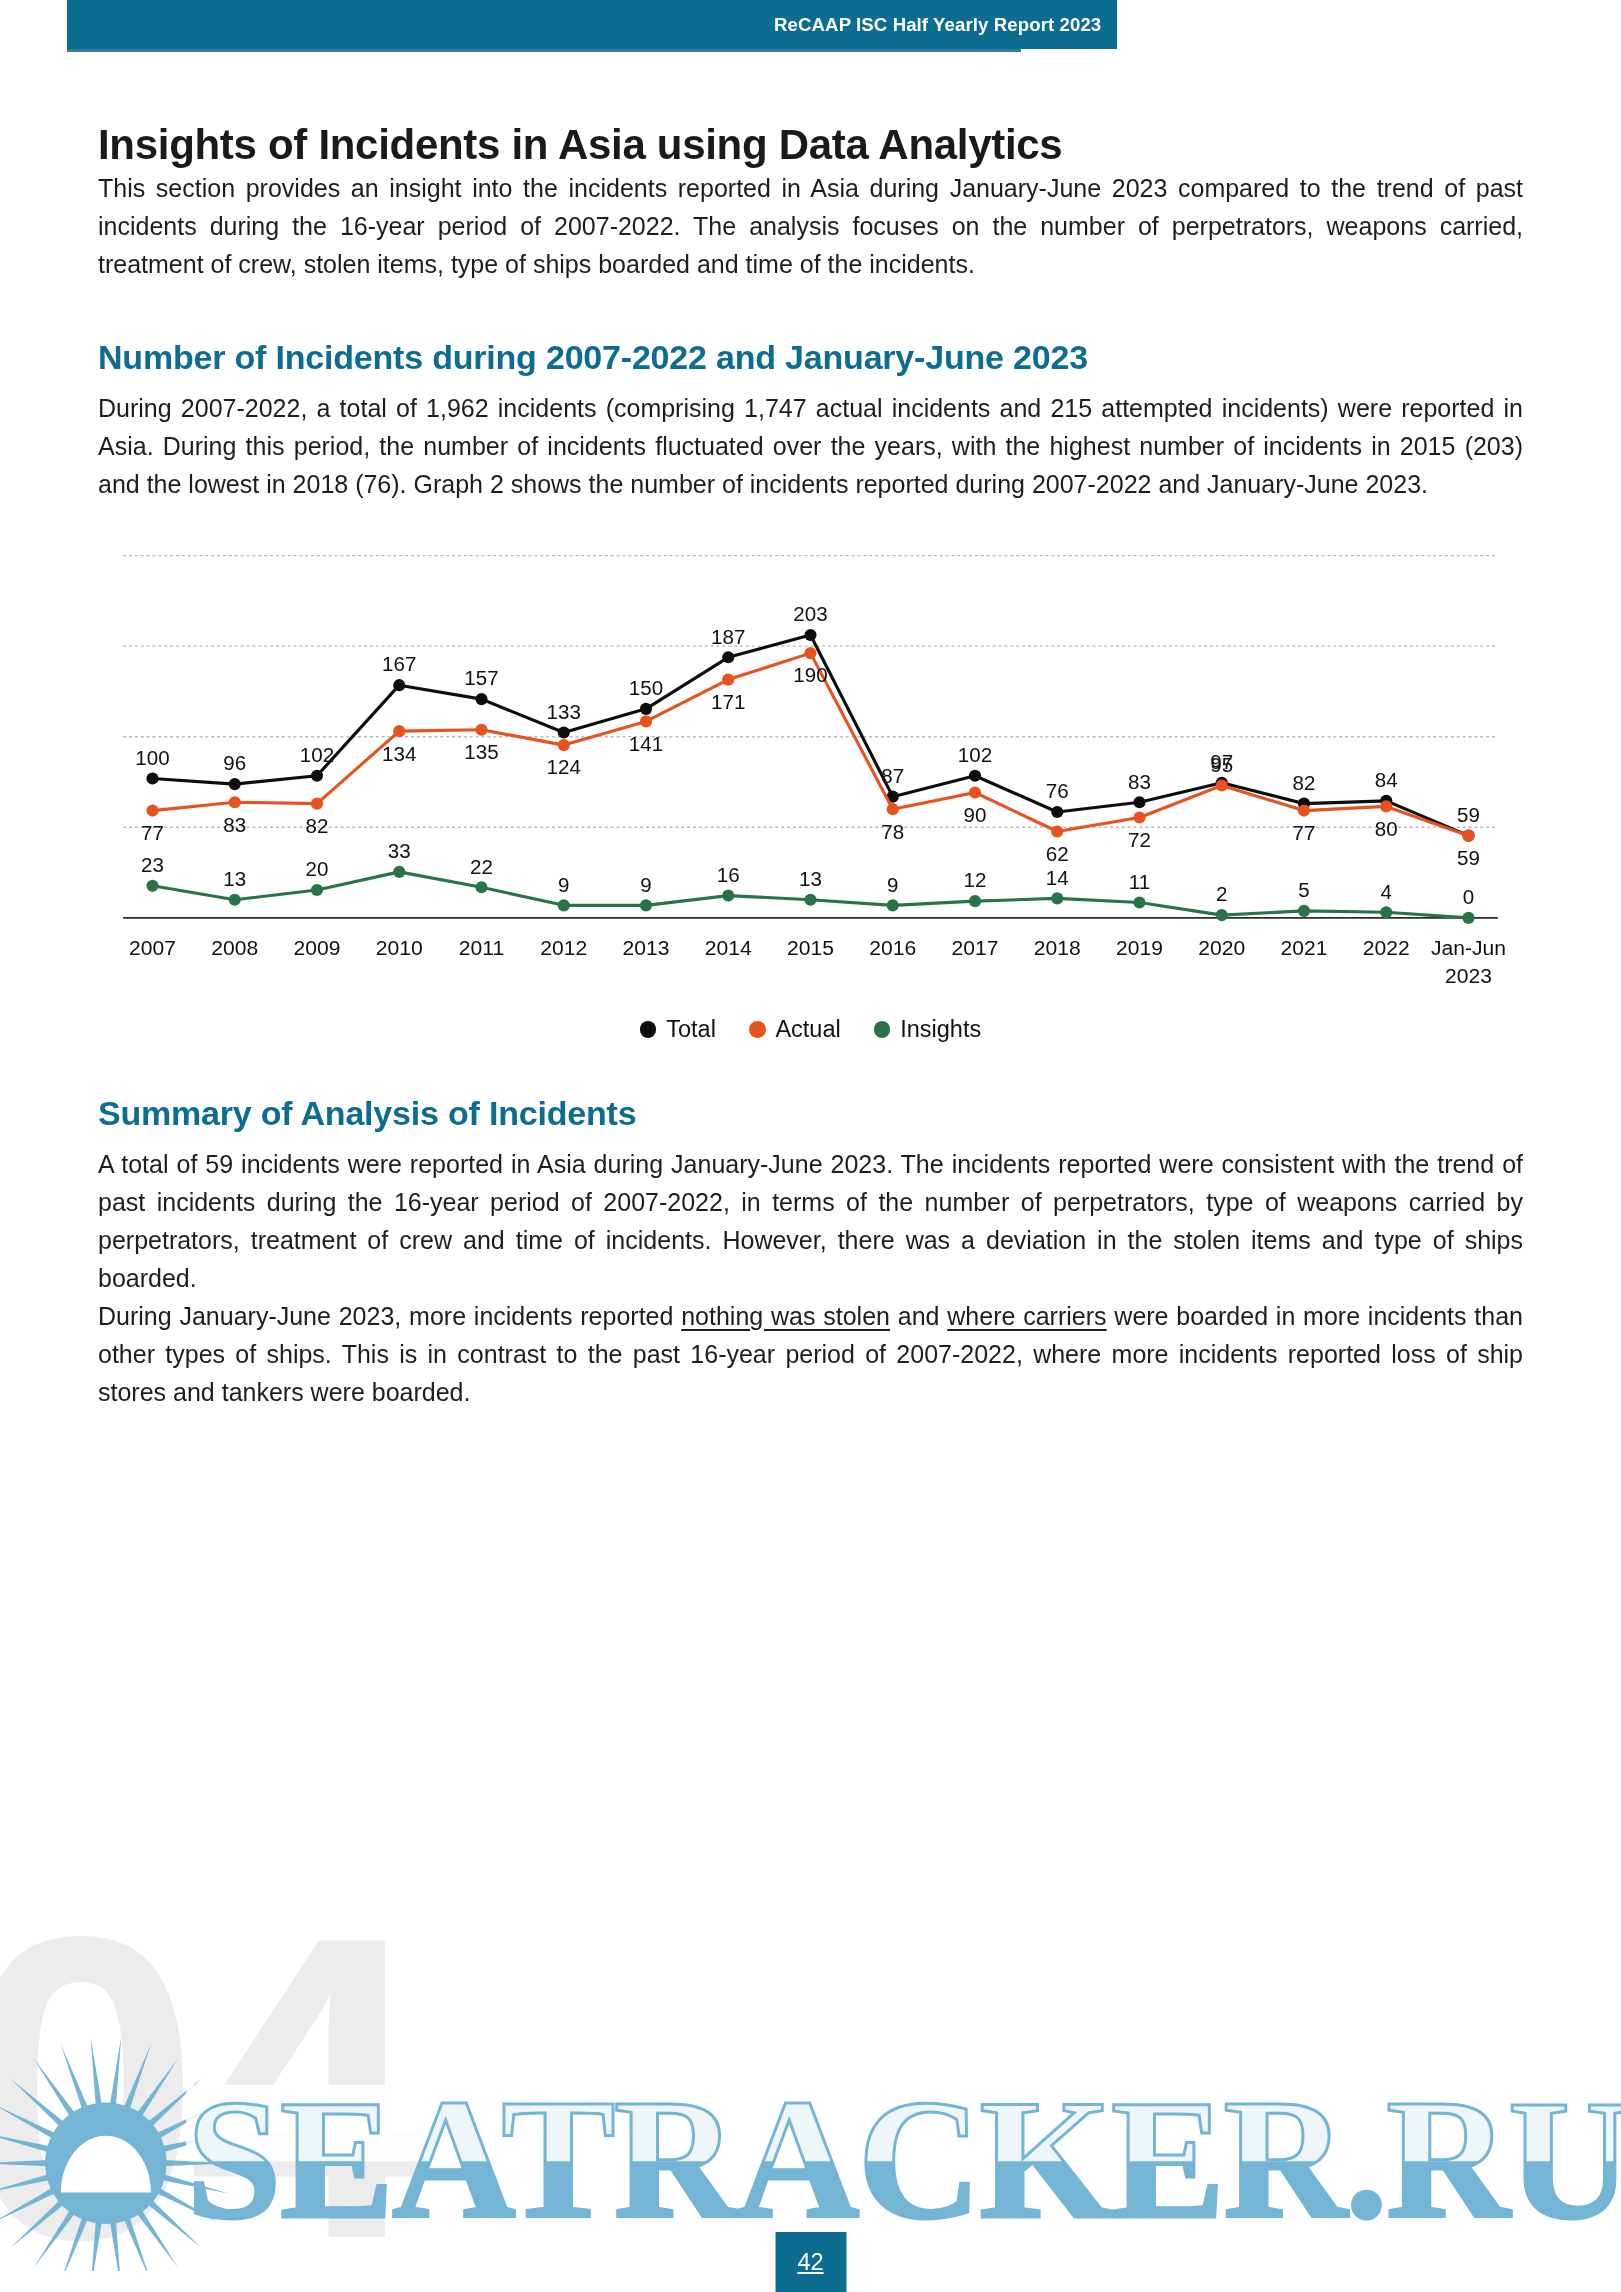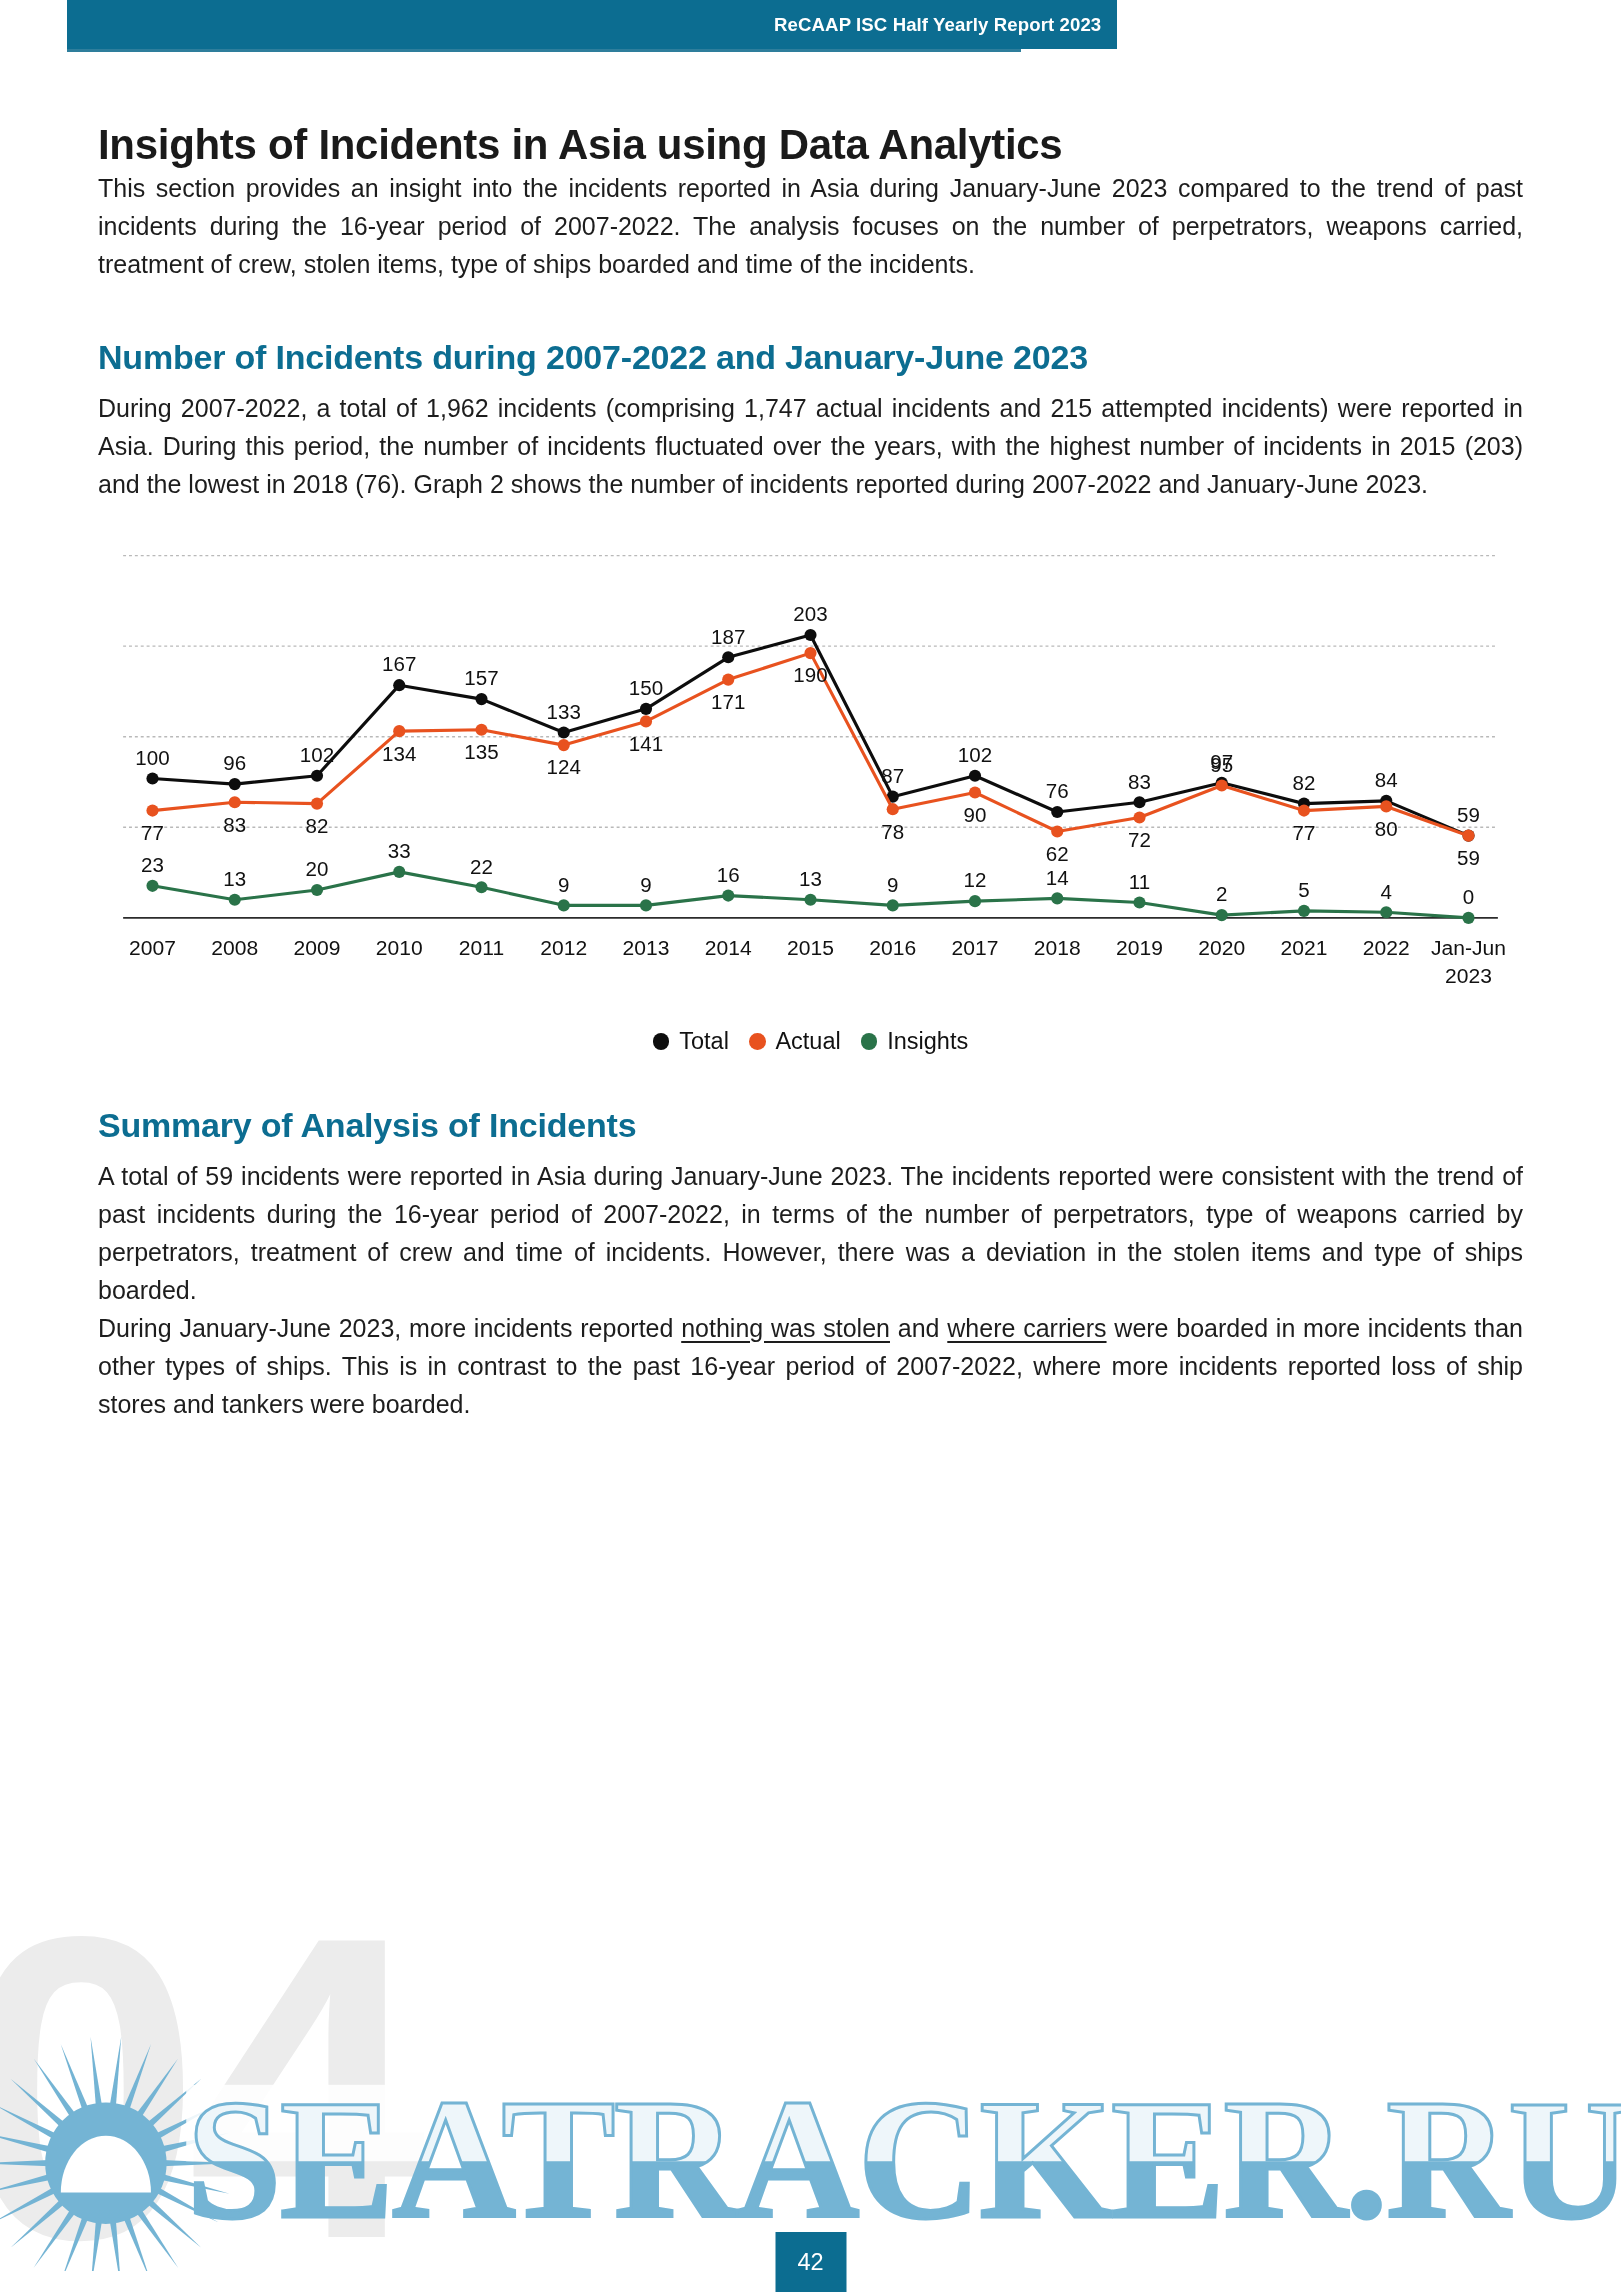--- a/index.html
+++ b/index.html
@@ -116,25 +116,25 @@
     margin-top: 5.9px;
   }
   .caption-text {
     display: inline-block;
     font-size: 24.5px;
     color: #151515;
     padding-bottom: 4.9px;
     border-bottom: 1px solid #8a8a8a;
   }
   .legend {
-    margin-top: 22px;
+    margin-top: 10px;
     display: flex;
     justify-content: center;
     align-items: center;
-    gap: 20px;
+    gap: 33px;
   }
   .legend-item {
     display: flex;
     align-items: center;
     gap: 9.8px;
     font-size: 23.5px;
     color: #111;
   }
   .legend-dot {
     width: 16.7px; height: 16.7px; border-radius: 50%;
@@ -149,20 +149,21 @@
     bottom: 0;
     width: 71px;
     height: 61px;
     background: #0c6d91;
     color: #ffffff;
     font-size: 23.5px;
     display: flex;
     align-items: center;
     justify-content: center;
     z-index: 4;
+    text-decoration: underline;
   }
 </style>
 </head>
 <body>
 
 <div class="page">
 
   <div class="wm-number">04</div>
 
   <div class="header-bar">

